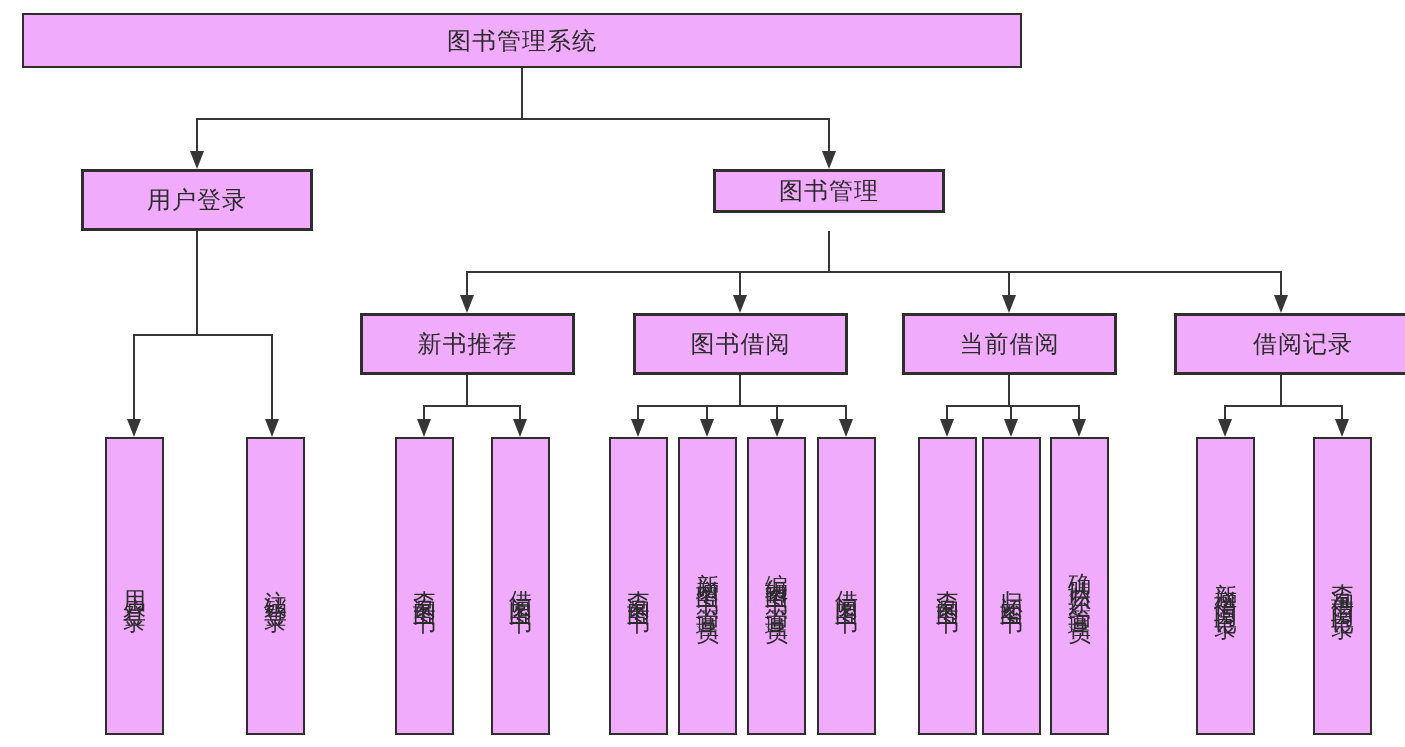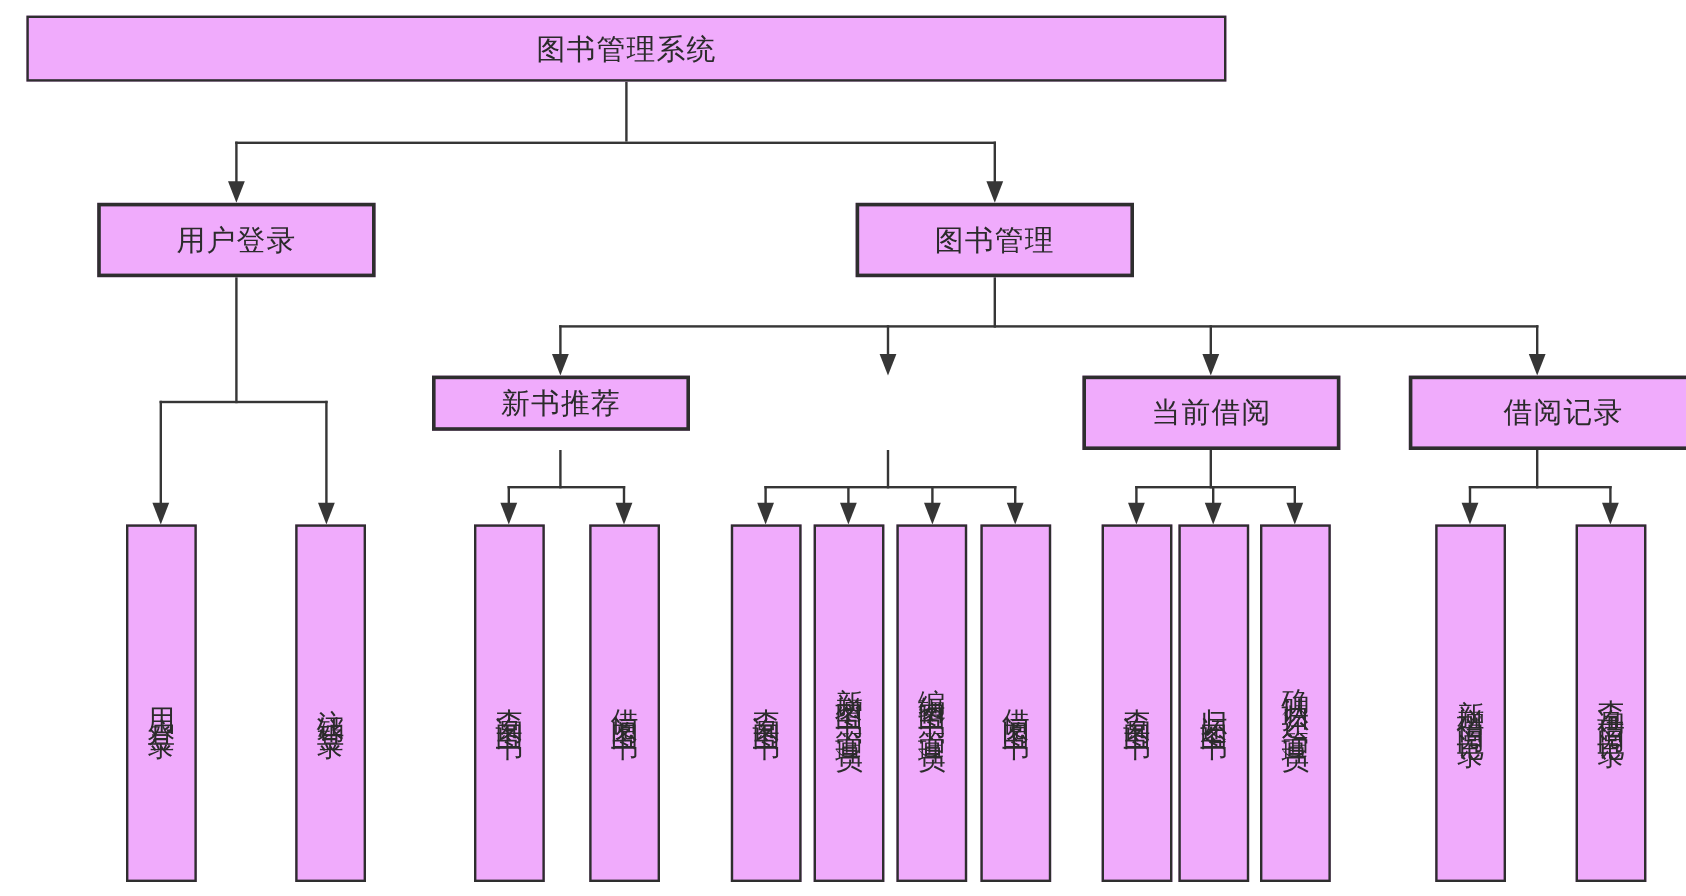--- a/index.html
+++ b/index.html
@@ -42,21 +42,21 @@
   <div class="vline" style="left:521px;top:68px;height:50px;"></div>
   <div class="hline" style="left:196px;top:118px;width:634px;"></div>
   <div class="vline" style="left:196px;top:118px;height:34px;"></div>
   <div class="ah" style="left:190px;top:151px;"></div>
   <div class="vline" style="left:828px;top:118px;height:34px;"></div>
   <div class="ah" style="left:822px;top:151px;"></div>
 
   <div class="box" style="left:81px;top:169px;width:232px;height:62px;">
     <span>用户登录</span>
   </div>
-  <div class="box" style="left:713px;top:169px;width:232px;height:62px;">
+  <div class="box" style="left:713px;top:169px;width:232px;height:44px;">
     <span>图书管理</span>
   </div>
 
   <div class="vline" style="left:196px;top:231px;height:105px;"></div>
   <div class="hline" style="left:133px;top:334px;width:140px;"></div>
   <div class="vline" style="left:133px;top:334px;height:87px;"></div>
   <div class="ah" style="left:127px;top:419px;"></div>
   <div class="vline" style="left:271px;top:334px;height:87px;"></div>
   <div class="ah" style="left:265px;top:419px;"></div>
 
@@ -64,22 +64,25 @@
   <div class="hline" style="left:466px;top:271px;width:816px;"></div>
   <div class="vline" style="left:466px;top:271px;height:26px;"></div>
   <div class="ah" style="left:460px;top:295px;"></div>
   <div class="vline" style="left:739px;top:271px;height:26px;"></div>
   <div class="ah" style="left:733px;top:295px;"></div>
   <div class="vline" style="left:1008px;top:271px;height:26px;"></div>
   <div class="ah" style="left:1002px;top:295px;"></div>
   <div class="vline" style="left:1280px;top:271px;height:26px;"></div>
   <div class="ah" style="left:1274px;top:295px;"></div>
 
-  <div class="box" style="left:360px;top:313px;width:215px;height:46px;text-align:center;">
+  <div class="box" style="left:360px;top:313px;width:215px;height:62px;text-align:center;">
     <span>新书推荐</span>
+  </div>
+  <div class="box" style="left:633px;top:313px;width:215px;height:62px;">
+    <span>图书借阅</span>
   </div>
   <div class="box" style="left:902px;top:313px;width:215px;height:62px;">
     <span>当前借阅</span>
   </div>
   <div class="box" style="left:1174px;top:313px;width:258px;height:62px;">
     <span>借阅记录</span>
   </div>
 
   <div class="vline" style="left:466px;top:375px;height:32px;"></div>
   <div class="hline" style="left:423px;top:405px;width:98px;"></div>

